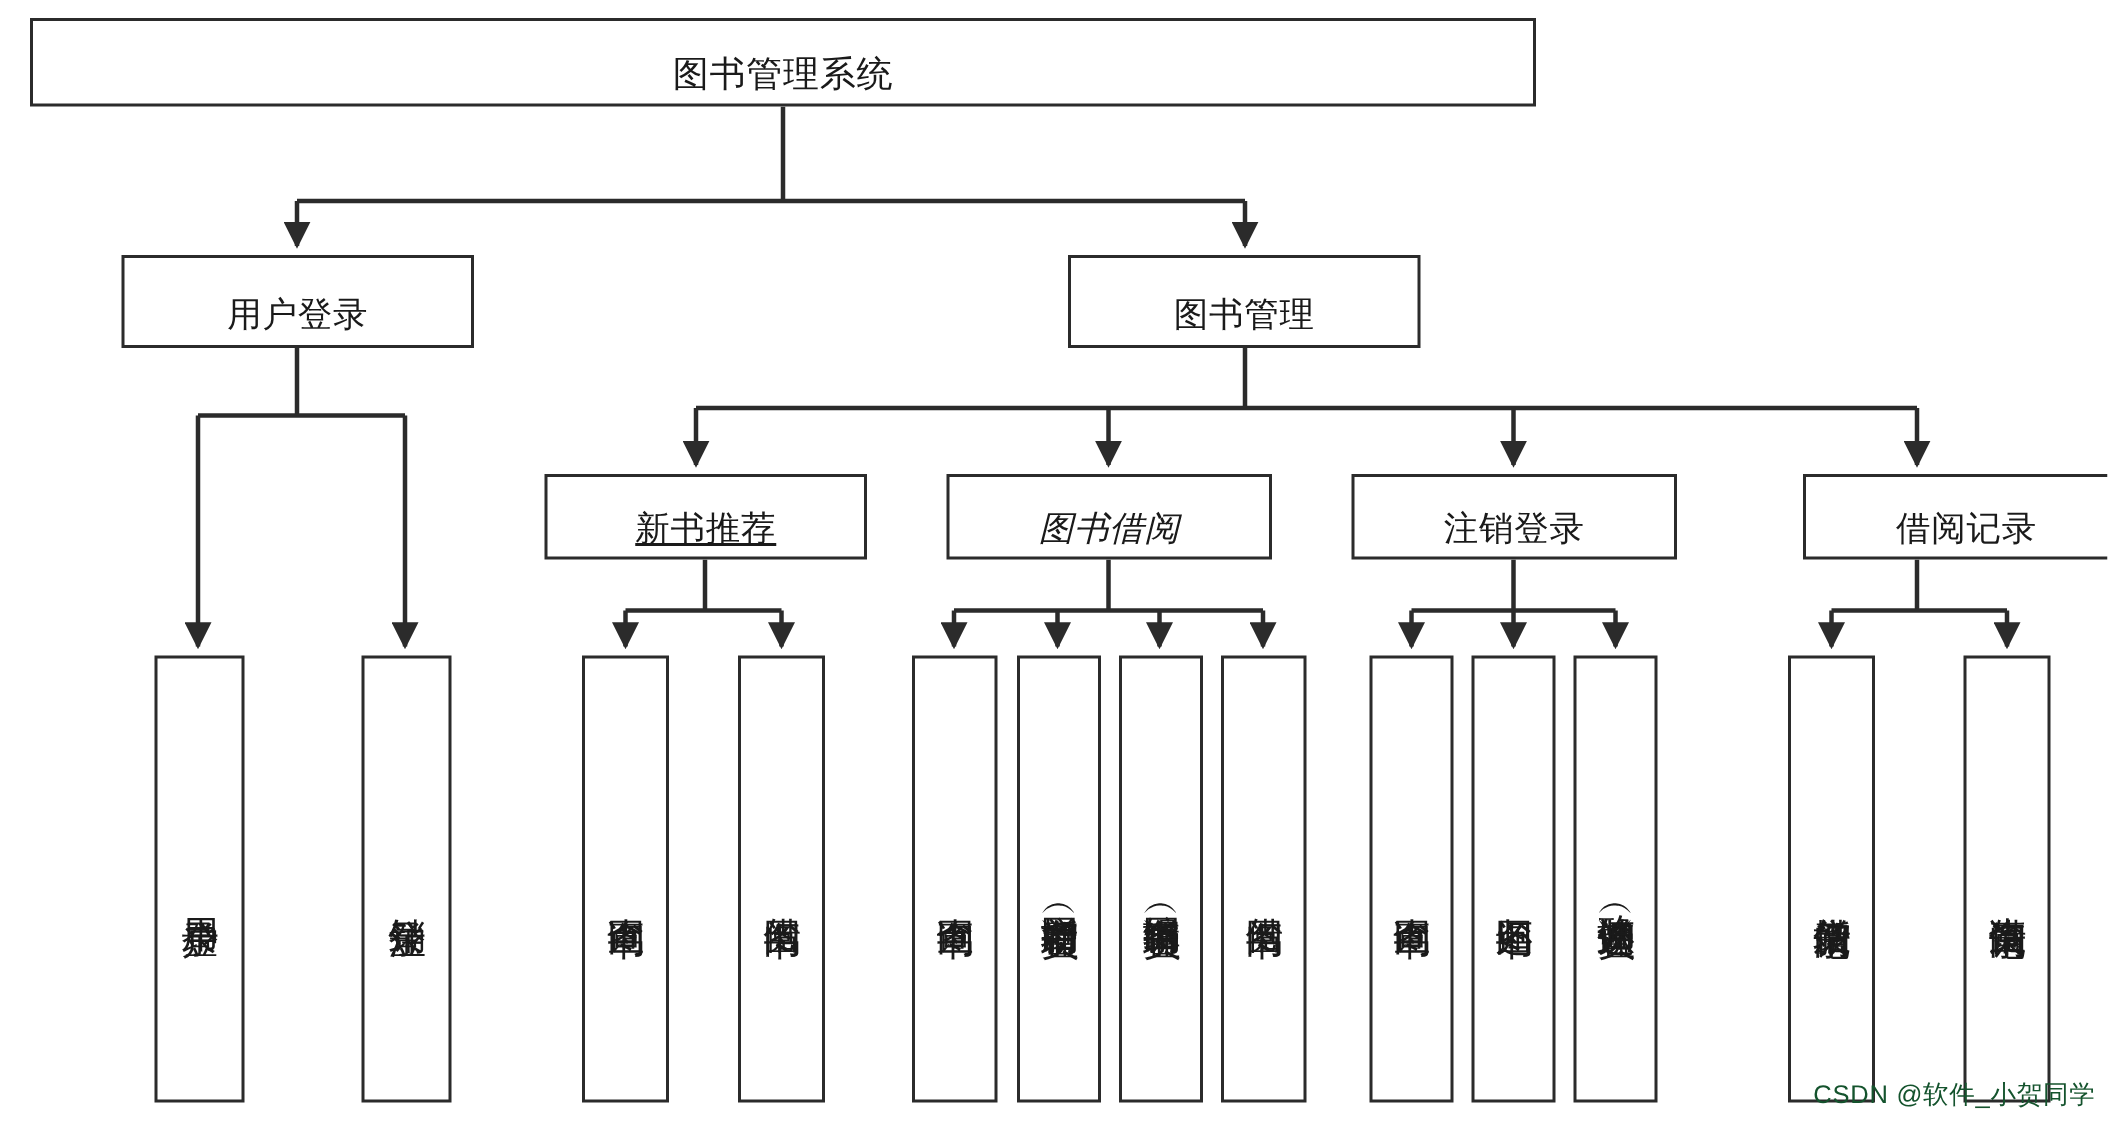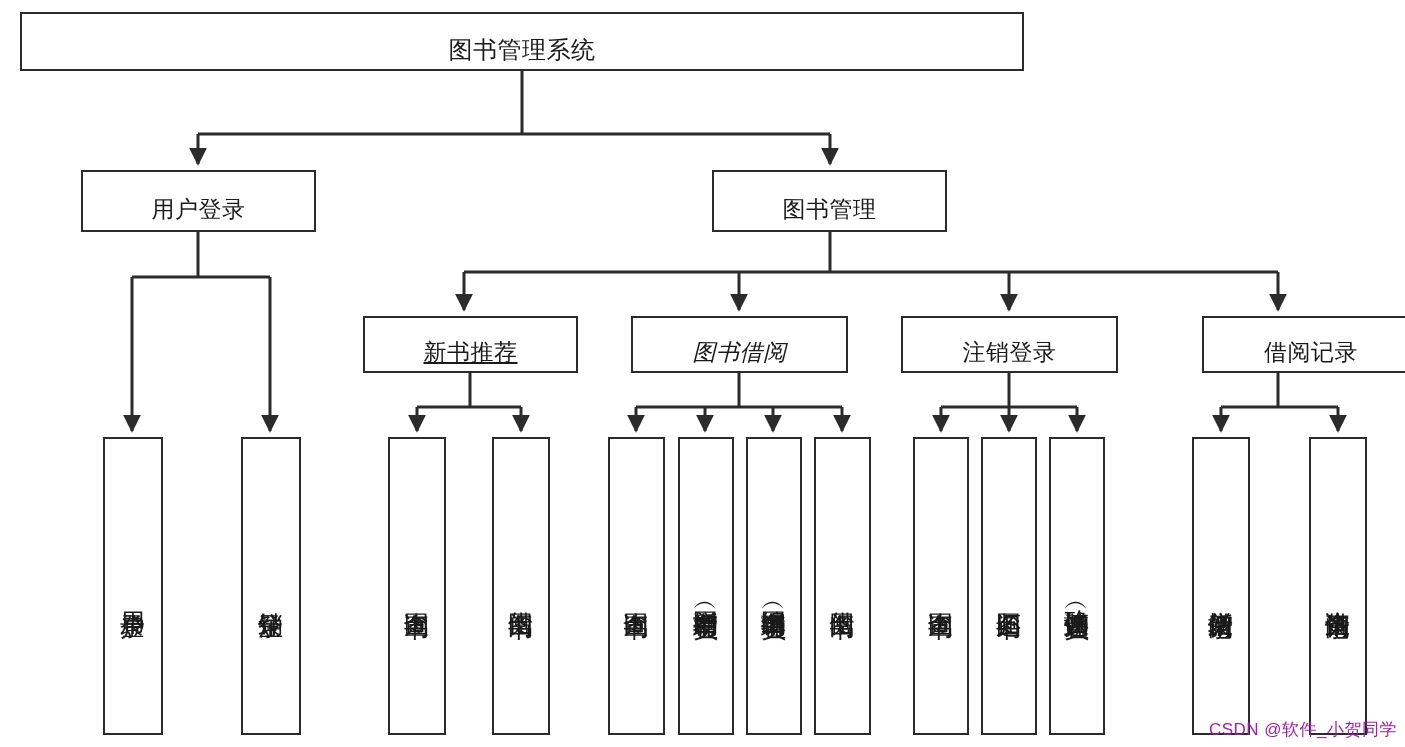--- a/index.html
+++ b/index.html
@@ -61,21 +61,21 @@
     line-height: 1.12;
     letter-spacing: 1px;
     white-space: normal;
     max-height: 100%;
   }
   #watermark {
     position: absolute;
     right: 8px;
     bottom: 6px;
     font-size: 17px;
-    color: #a21caf;
+    color: #14532d;
     letter-spacing: 0.5px;
     z-index: 5;
     white-space: nowrap;
   }
 </style>
 </head>
 <body>
 
 <div id="diagram-root">
 

